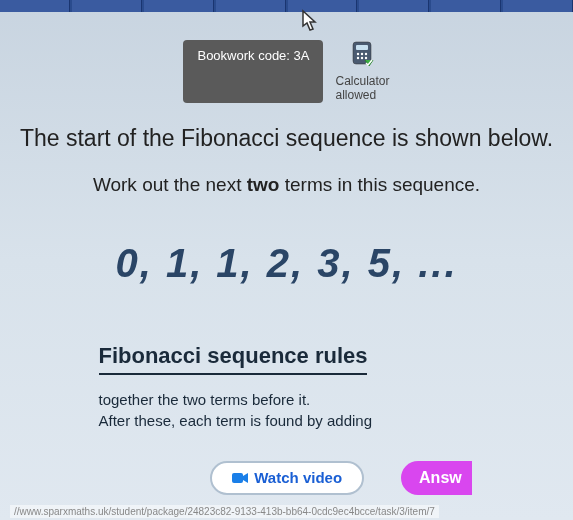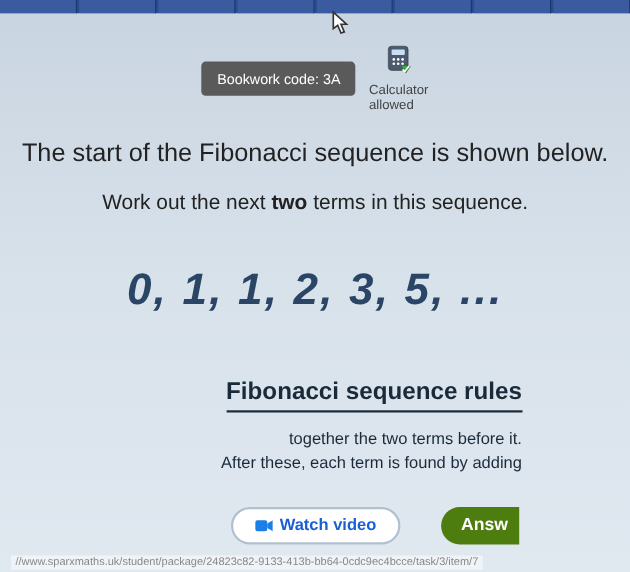--- a/index.html
+++ b/index.html
@@ -29,21 +29,20 @@
     .cursor {
       position: absolute;
       top: 8px;
       left: 295px;
       width: 28px;
       height: 28px;
       z-index: 100;
     }
     .header-row {
       display: flex;
-      align-items: center;
       justify-content: center;
       gap: 12px;
       margin-top: 28px;
     }
     .bookwork-badge {
       background: #5a5a5a;
       color: #fff;
       padding: 8px 14px;
       font-size: 13px;
       border-radius: 4px;
@@ -83,21 +82,21 @@
       font-size: 40px;
       font-weight: bold;
       color: #2a4566;
       margin-top: 45px;
       letter-spacing: 2px;
       font-style: italic;
     }
     .rules-box {
       margin: 45px auto 0;
       width: 400px;
-      text-align: right;
+      text-align: left;
       padding: 12px;
     }
     .rules-title {
       font-family: 'Comic Sans MS', cursive, sans-serif;
       font-size: 22px;
       font-weight: bold;
       color: #1a2a3a;
       border-bottom: 2px solid #1a2a3a;
       display: inline-block;
       padding-bottom: 4px;
@@ -126,21 +125,21 @@
       font-weight: bold;
       display: flex;
       align-items: center;
       gap: 6px;
     }
     .video-icon {
       width: 16px;
       height: 12px;
     }
     .answer-btn {
-      background: #4d7c0f;
+      background: #d946ef;
       color: #fff;
       border-radius: 20px 0 0 20px;
       padding: 8px 10px 8px 18px;
       font-size: 16px;
       font-weight: bold;
     }
     .url-bar {
       position: absolute;
       bottom: 2px;
       left: 10px;

